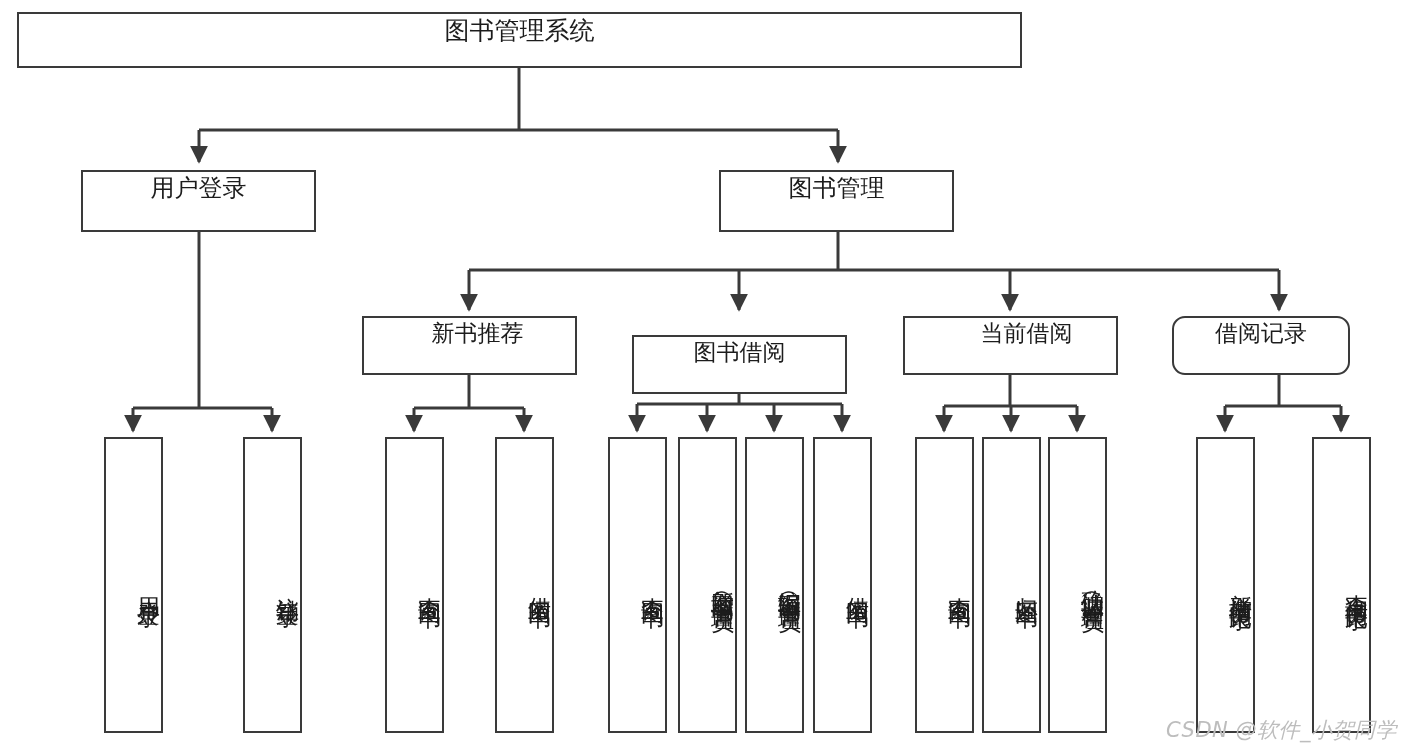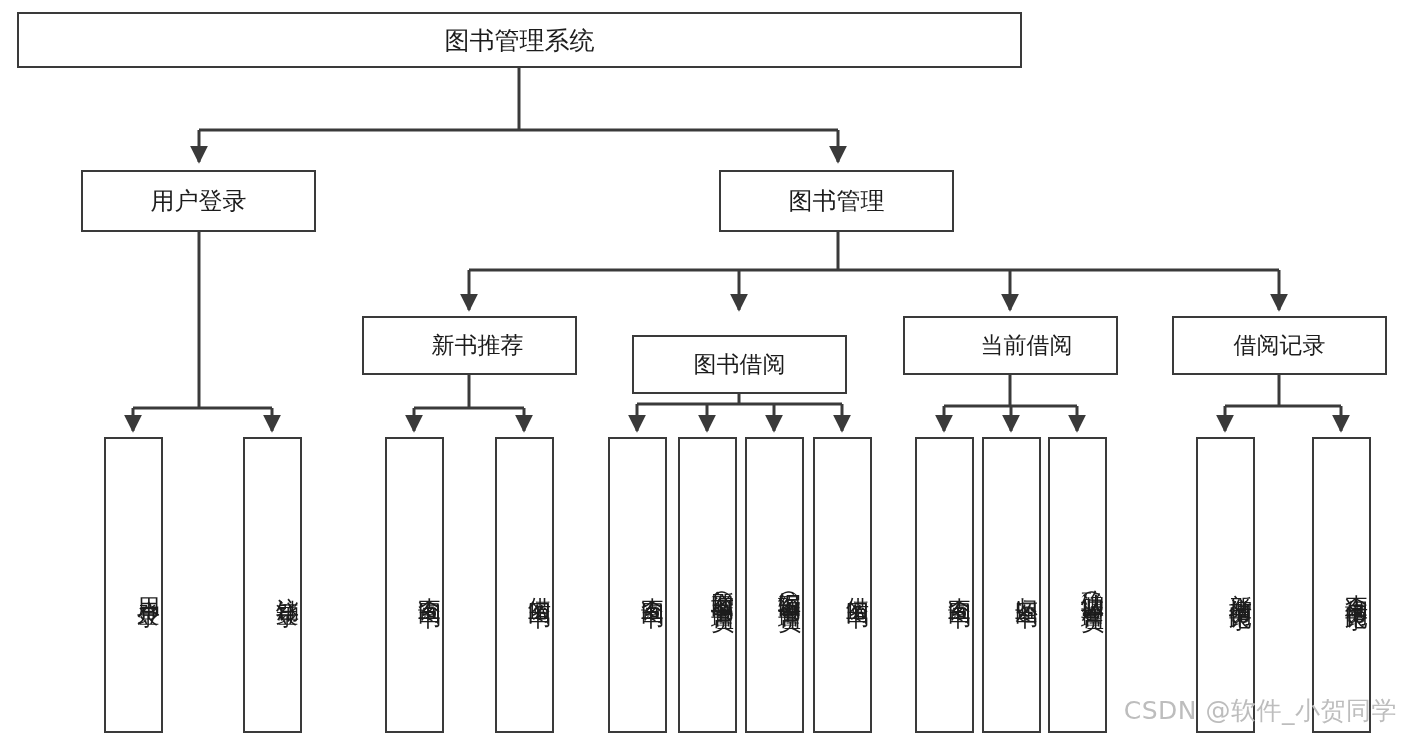--- a/index.html
+++ b/index.html
@@ -16,21 +16,21 @@
     height: 747px;
     background: #ffffff;
     overflow: hidden;
   }
   .node {
     position: absolute;
     box-sizing: border-box;
     border: 2.5px solid #3a3a3a;
     background: #ffffff;
     display: flex;
-    align-items: center;
+    align-items: flex-start;
     justify-content: center;
     color: #1c1c1c;
   }
   .node.root {
     font-size: 25px;
   }
   .node.level2 {
     font-size: 24px;
   }
   .node.level3 {
@@ -56,25 +56,26 @@
     position: absolute;
     left: 0;
     top: 0;
     width: 1405px;
     height: 747px;
     pointer-events: none;
   }
   .watermark {
     position: absolute;
     right: 8px;
-    bottom: 20px;
-    font-size: 25px;
+    bottom: 3px;
+    font-size: 21px;
     color: #bdbdbd;
     white-space: nowrap;
     letter-spacing: 0.5px;
+    font-style: italic;
   }
 </style>
 </head>
 <body>
 
 <div id="canvas">
 
   <svg id="edges" viewBox="0 0 1405 747" xmlns="http://www.w3.org/2000/svg">
     <defs>
       <marker id="arrow" viewBox="0 0 10 10" refX="9" refY="5" markerWidth="6" markerHeight="6" orient="auto-start-reverse">
@@ -138,21 +139,21 @@
 
   <div class="node level3" style="left:362px; top:316px; width:215px; height:59px;padding-left:16px;">
     <span class="label">新书推荐</span>
   </div>
   <div class="node level3" style="left:632px; top:335px; width:215px; height:59px;">
     <span class="label">图书借阅</span>
   </div>
   <div class="node level3" style="left:903px; top:316px; width:215px; height:59px;padding-left:32px;">
     <span class="label">当前借阅</span>
   </div>
-  <div class="node level3" style="left:1172px; top:316px; width:215px; height:59px;">
+  <div class="node level3" style="left:1172px; top:316px; width:178px; height:59px;border-radius:13px;">
     <span class="label">借阅记录</span>
   </div>
 
   <div class="node leaf" style="left:104px; top:437px; width:59px; height:296px;">
     <span class="label">用户登录</span>
   </div>
   <div class="node leaf" style="left:243px; top:437px; width:59px; height:296px;">
     <span class="label">注销登录</span>
   </div>
 

